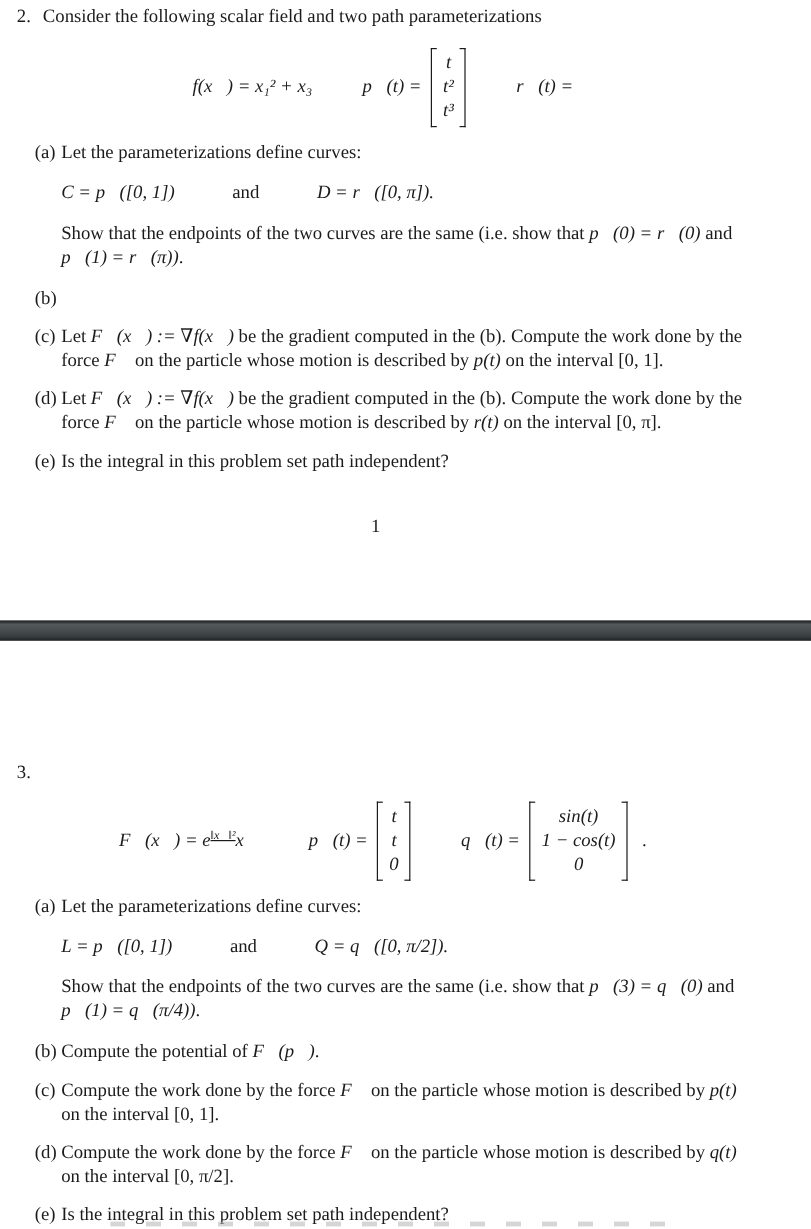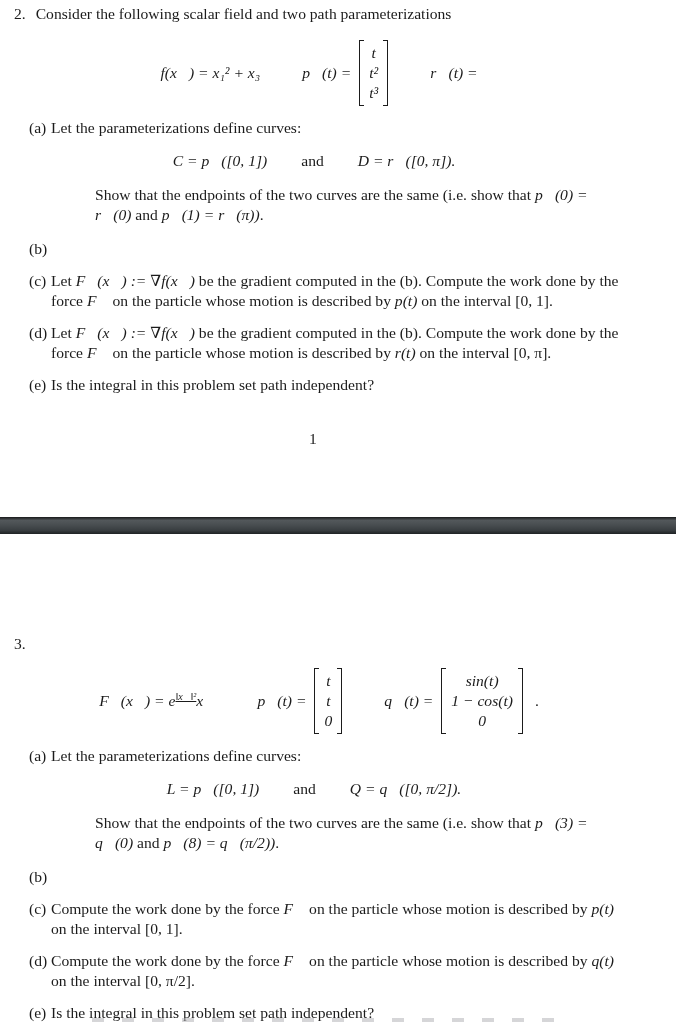--- a/index.html
+++ b/index.html
@@ -29,23 +29,23 @@
   .brk.l { border-left:1.5px solid #1b1b1b; border-top:1.5px solid #1b1b1b; border-bottom:1.5px solid #1b1b1b; }
   .brk.r { border-right:1.5px solid #1b1b1b; border-top:1.5px solid #1b1b1b; border-bottom:1.5px solid #1b1b1b; }
   .col { display:flex; flex-direction:column; justify-content:center;
          padding:3px 5px; }
   .col > span { text-align:center; line-height:20px; }
   .eq-period { margin-left:4px; }
 
   .item { display:flex; margin-right:14px; }
   .item-label { flex:0 0 22px; margin-left:29px; }
   .item-body { width:570px; }
-  .display-eq { display:flex; justify-content:center; align-items:baseline;
-                column-gap:34px; padding-right:44px; margin:13px 0 14px 0; }
-  .followup { margin-top:0;margin-left:44px; }
+  .display-eq { display:flex; justify-content:flex-start; align-items:baseline;
+                column-gap:48px; padding-right:44px; margin:13px 0 14px 0; }
+  .followup { margin-top:0; }
 
   .mt4  { margin-top:4px; }
   .mt12 { margin-top:12px; }
   .mt14 { margin-top:14px; }
   .mt16 { margin-top:16px; }
   .mt100 { margin-top:100px; }
 
   .page-number { text-align:center; padding-right:50px; margin-top:34px; }
 
   .divider {
@@ -163,26 +163,27 @@
 
   <div class="item mt12">
     <span class="item-label">(a)</span>
     <div class="item-body">
       <div>Let the parameterizations define curves:</div>
       <div class="display-eq">
         <span class="m">L = p⃗([0, 1])</span>
         <span class="rm">and</span>
         <span class="m">Q = q⃗([0, π/2]).</span>
       </div>
-      <div class="followup"><span>Show that the endpoints of the two curves are the same (i.e. show that </span><span class="m">p⃗(3) = q⃗(0)</span><span> and </span><span class="m">p⃗(8) = q⃗(π/2))</span><span>.</span></div>
+      <div class="followup"><span>Show that the endpoints of the two curves are the same (i.e. show that </span><span class="m">p⃗(3) = q⃗(0)</span><span> and </span><span class="m">p⃗(1) = q⃗(π/4))</span><span>.</span></div>
     </div>
   </div>
 
   <div class="item mt14">
     <span class="item-label">(b)</span>
+    <div class="item-body"><span>Compute the potential of </span><span class="m">F⃗(p⃗)</span><span>.</span></div>
   </div>
 
   <div class="item mt12">
     <span class="item-label">(c)</span>
     <div class="item-body"><span>Compute the work done by the force </span><span class="m">F⃗</span><span> on the particle whose motion is described by </span><span class="m">p(t)</span><span> on the interval [0, 1].</span></div>
   </div>
 
   <div class="item mt12">
     <span class="item-label">(d)</span>
     <div class="item-body"><span>Compute the work done by the force </span><span class="m">F⃗</span><span> on the particle whose motion is described by </span><span class="m">q(t)</span><span> on the interval [0, π/2].</span></div>

